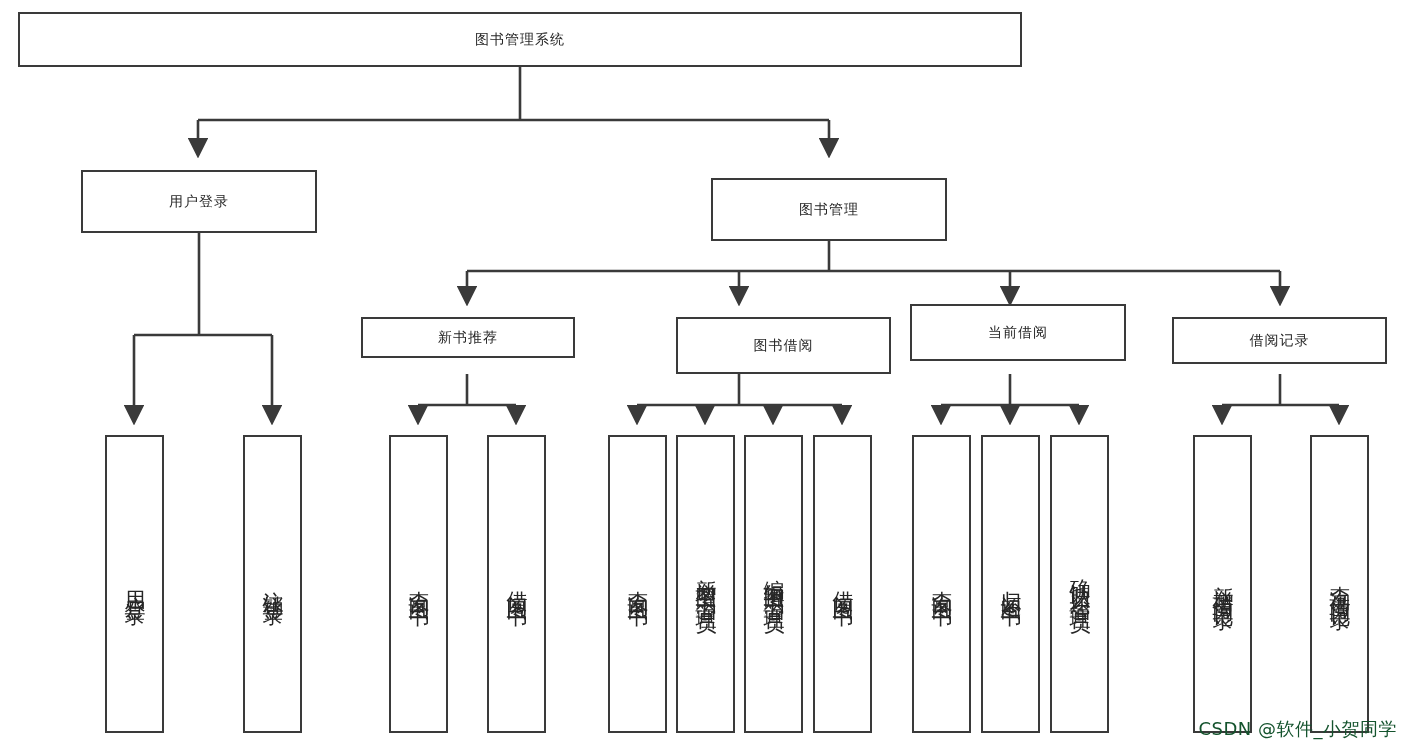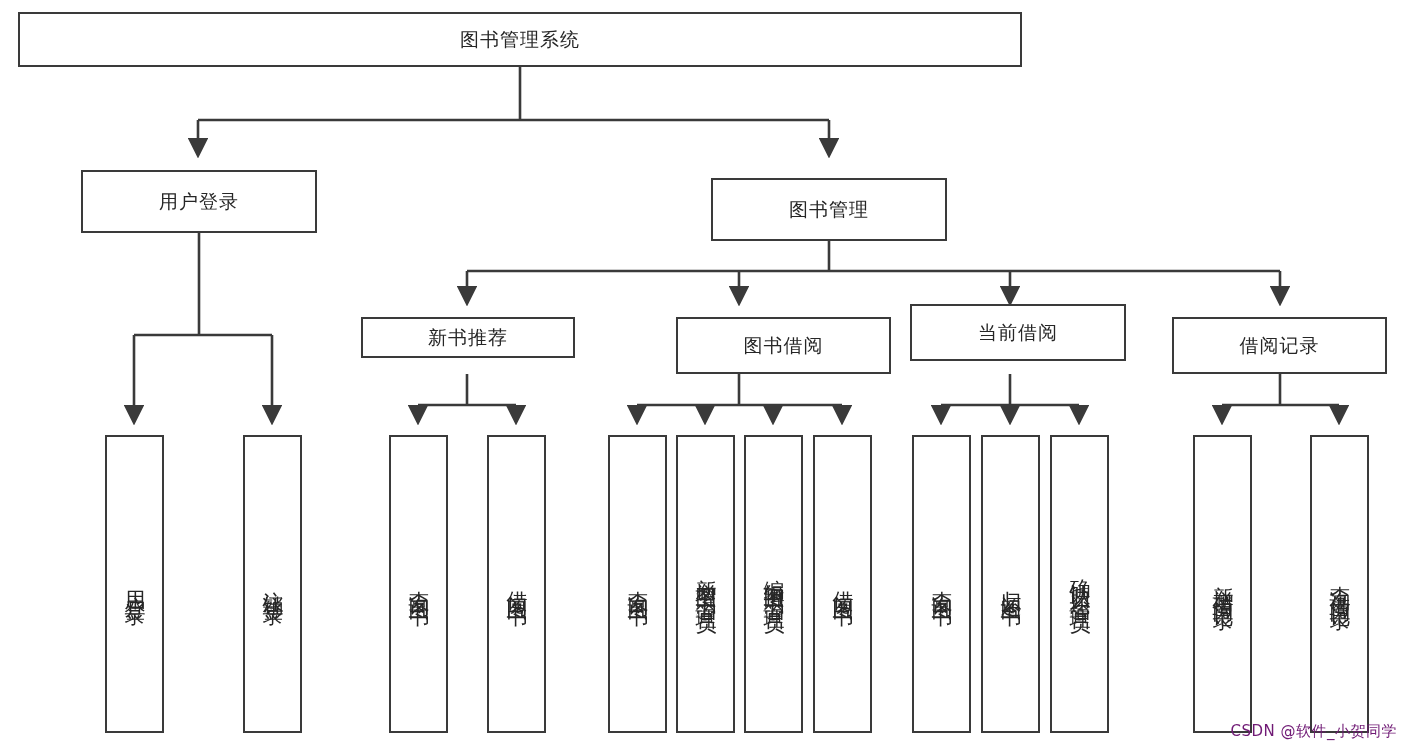--- a/index.html
+++ b/index.html
@@ -29,21 +29,21 @@
     box-sizing: border-box;
     background: #ffffff;
     border: 2px solid #3a3a3a;
     display: flex;
     align-items: center;
     justify-content: center;
     color: #262626;
     text-align: center;
   }
   .node.horiz {
-    font-size: 19px;
+    font-size: 14px;
     letter-spacing: 1px;
     line-height: 1.2;
   }
   .node.vert {
     writing-mode: vertical-rl;
     text-orientation: upright;
     font-size: 21px;
     letter-spacing: 5px;
     line-height: 1.1;
     padding-top: 6px;
@@ -51,22 +51,22 @@
   }
   .node.vert > .node-label {
     writing-mode: vertical-rl;
     text-orientation: upright;
     display: block;
   }
   .watermark {
     position: absolute;
     right: 8px;
     bottom: 6px;
-    font-size: 15px;
-    color: #701a75;
+    font-size: 18px;
+    color: #14532d;
     letter-spacing: 0.5px;
     white-space: nowrap;
     pointer-events: none;
   }
 </style>
 </head>
 <body>
 
 <div id="canvas">
 
@@ -133,21 +133,21 @@
 
   <div class="node horiz" style="left:361px; top:317px; width:214px; height:41px;">
     <span class="node-label">新书推荐</span>
   </div>
   <div class="node horiz" style="left:632px; top:317px; width:215px; height:57px;margin-left:44px;">
     <span class="node-label">图书借阅</span>
   </div>
   <div class="node horiz" style="left:902px; top:304px; width:216px; height:57px;margin-left:8px;">
     <span class="node-label">当前借阅</span>
   </div>
-  <div class="node horiz" style="left:1172px; top:317px; width:215px; height:57px;">
+  <div class="node horiz" style="left:1172px; top:317px; width:215px; height:47px;">
     <span class="node-label">借阅记录</span>
   </div>
 
   <div class="node vert" style="left:105px; top:435px; width:59px; height:298px;">
     <span class="node-label">用户登录</span>
   </div>
   <div class="node vert" style="left:243px; top:435px; width:59px; height:298px;">
     <span class="node-label">注销登录</span>
   </div>
 

